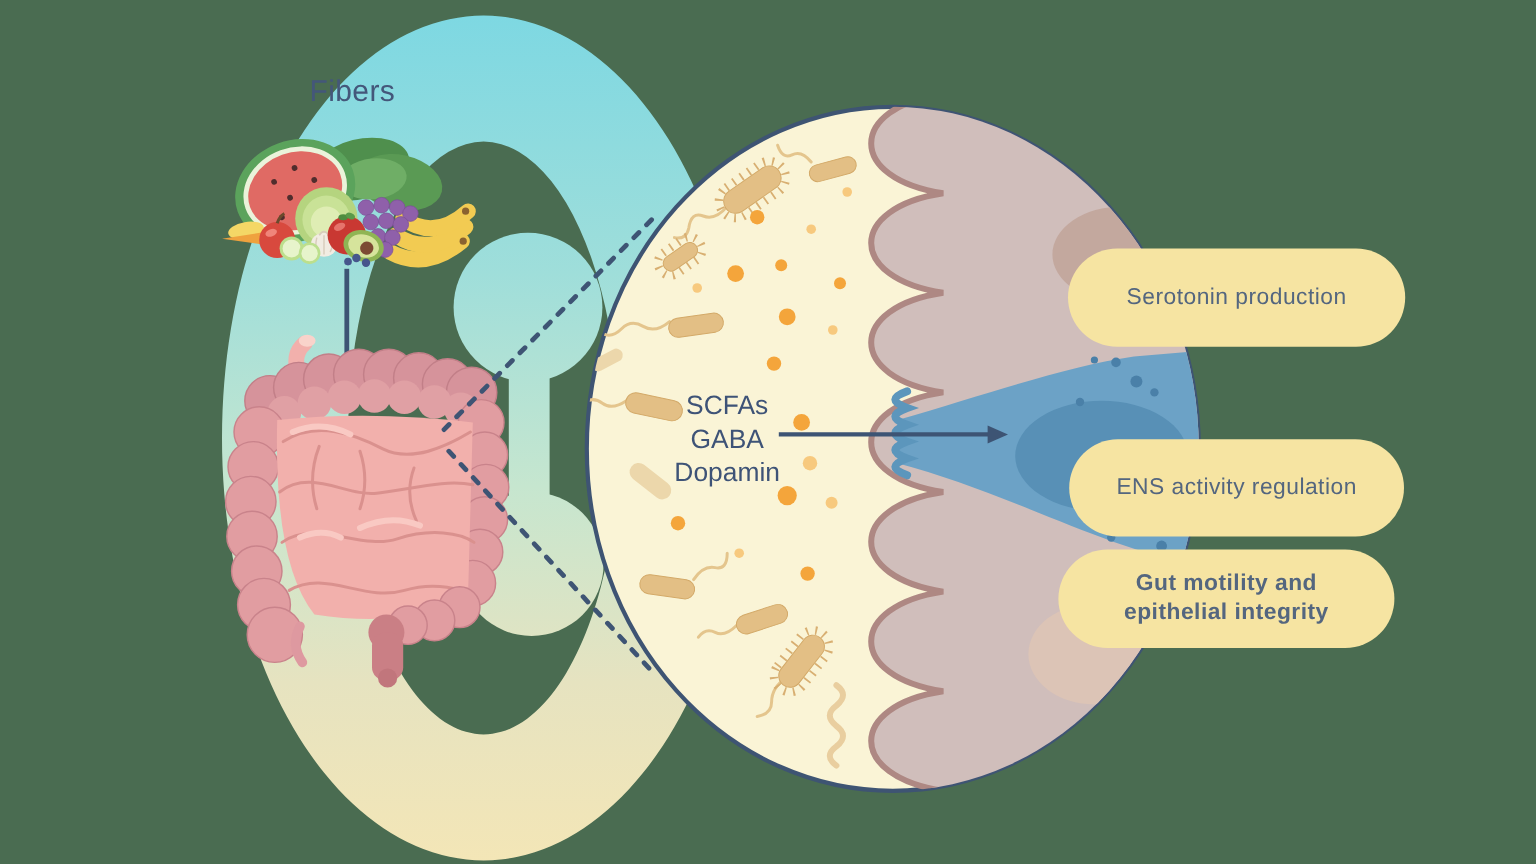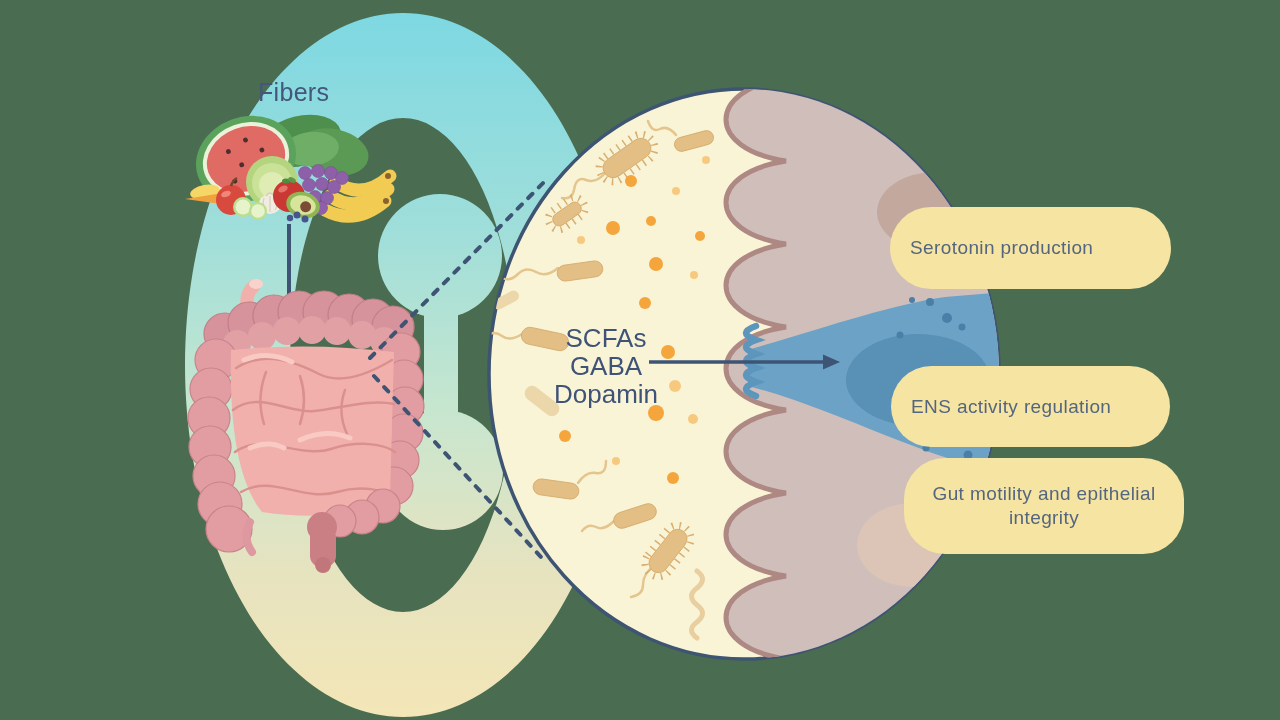--- a/index.html
+++ b/index.html
@@ -4,38 +4,38 @@
 <style>
   html,body{margin:0;padding:0;}
   .stage{
     position:relative;width:1280px;height:720px;overflow:hidden;
     background:#4A6C51;
     font-family:"Liberation Sans", sans-serif;
   }
   .stage svg{position:absolute;left:0;top:0;}
   .overlay{position:absolute;z-index:2;}
   .fibers-label{
-    left:258px;top:78px;font-size:25px;font-weight:500;color:#44577A;
+    left:258px;top:62px;font-size:25px;font-weight:500;color:#44577A;
     letter-spacing:0.3px;
   }
   .molecule-block{
     left:606px;top:366px;transform:translate(-50%,-50%);
-    text-align:center;font-size:26px;line-height:28px;color:#3E5377;
+    text-align:center;font-size:22px;line-height:28px;color:#3E5377;
     white-space:nowrap;
   }
   .molecule-block span{display:block;}
   .pill{
     background:#F6E4A2;border-radius:41px;display:flex;
-    align-items:center;justify-content:flex-start;text-align:center;
+    align-items:center;justify-content:center;text-align:center;
     color:#54667F;font-size:19px;font-weight:500;line-height:24px;
     letter-spacing:0.4px;padding:0 20px;box-sizing:border-box;
   }
   .pill-1{left:890px;top:207px;width:281px;height:82px;}
   .pill-2{left:891px;top:332px;width:279px;height:81px;margin-top:34px;}
-  .pill-3{left:904px;top:458px;width:280px;height:96px;}
+  .pill-3{left:882px;top:458px;width:280px;height:82px;font-weight:bold;}
 </style>
 </head>
 <body>
 
 <div class="stage">
 
 <svg width="1280" height="720" viewBox="0 0 1280 720">
   <defs>
     <linearGradient id="bgGrad" gradientUnits="userSpaceOnUse" x1="0" y1="15" x2="0" y2="725">
       <stop offset="0" stop-color="#7ED8E2"></stop>

